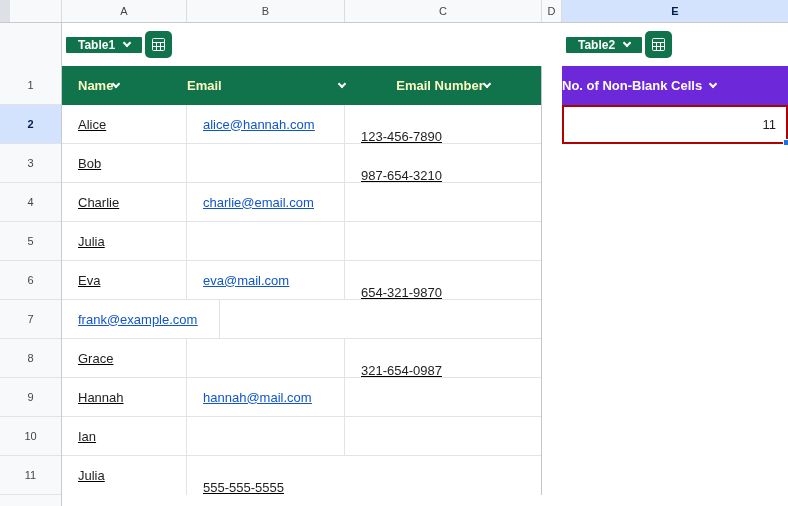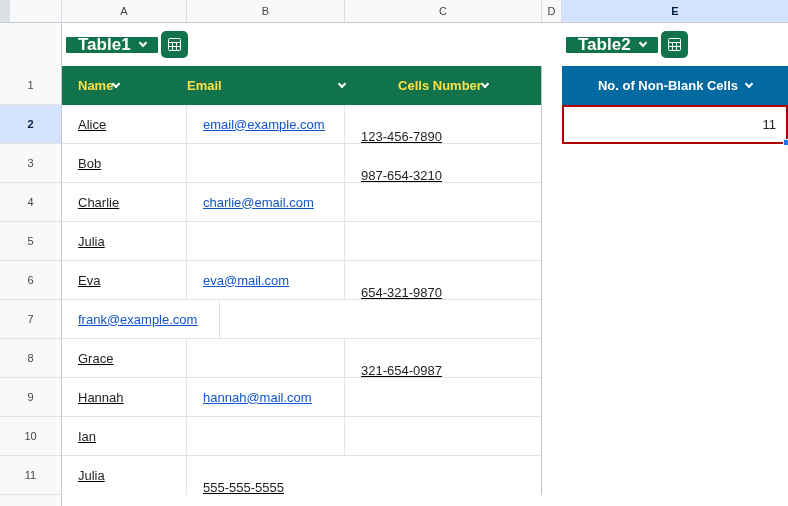--- a/index.html
+++ b/index.html
@@ -24,47 +24,47 @@
   .rspacer { height: 43px; }
   .rcell { height: 39px; display: flex; align-items: center; justify-content: center;
            font-size: 11px; color: #444746; border-bottom: 1px solid #e1e3e6; }
   .rcell.active { background: #d3e3fd; color: #041e49; font-weight: bold; }
 
   
   .chip { position: absolute; top: 31px; height: 27px; display: flex; align-items: center; gap: 3px; }
   .chip1 { left: 66px; } .chip2 { left: 566px; }
   .chip-main { height: 16px; background: #11734B; color: #fff; border-radius: 1px;
                display: flex; align-items: center; gap: 9px; padding: 0 12px;
-               font-size: 17px; font-weight: bold; cursor: pointer; }
+               font-size: 12px; font-weight: bold; cursor: pointer; }
   .chip-icon { width: 27px; height: 27px; background: #11734B; border-radius: 5px;
                display: flex; align-items: center; justify-content: center; cursor: pointer; }
 
   .chev { display: inline-block; width: 6px; height: 6px;
           border-right: 2px solid #fff; border-bottom: 2px solid #fff;
           transform: rotate(45deg); margin-top: -3px; }
 
   
   .t1 { position: absolute; left: 62px; top: 66px; width: 480px; height: 429px;
         border-right: 1px solid #c2c5c9; border-bottom: 1px solid #c2c5c9; background: #fff; }
   .t1-head { height: 39px; display: flex; background: #11734B; }
-  .th { display: flex; align-items: center; color: #fde047; font-weight: bold; font-size: 13px; }
+  .th { display: flex; align-items: center; color: #fef9c3; font-weight: bold; font-size: 13px; }
   .th-name  { width: 125px; justify-content: flex-start; padding-left: 16px; }
   .th-email { width: 158px; justify-content: space-between; }
   .th-phone { width: 196px; justify-content: center; }
   .tr { height: 39px; display: flex; border-bottom: 1px solid #e1e3e6; background: #fff; text-decoration: underline; }
   .tr:last-child { border-bottom: none; }
   .td { display: flex; align-items: center; padding-left: 16px; font-size: 13px;
         color: #1f1f1f; overflow: hidden; white-space: nowrap; border-right: 1px solid #e1e3e6; }
   .td-name { width: 125px; } .td-email { width: 158px; } .td-phone { width: 196px; border-right: none; margin-top: 24px; }
   a.link { color: #1155cc; text-decoration: underline; cursor: pointer; }
 
   
   .t2 { position: absolute; left: 562px; top: 66px; width: 226px; }
-  .t2-head { height: 39px; width: 100%; background: #0369a1; display: flex;
-             align-items: center; justify-content: center; gap: 8px;
+  .t2-head { height: 39px; width: 100%; background: #6d28d9; display: flex;
+             align-items: center; justify-content: flex-start; gap: 8px;
              color: #fff; font-weight: bold; font-size: 13px; }
   .t2-value { height: 39px; width: 100%; border: 2px solid #b10202; background: #fff;
               display: flex; align-items: center; justify-content: flex-end;
               padding-right: 10px; font-size: 13px; color: #1f1f1f; position: relative; }
   .fill { position: absolute; right: -4px; bottom: -4px; width: 7px; height: 7px;
           background: #1a73e8; border: 1px solid #fff; }
 </style>
 </head>
 <body>
 
@@ -132,31 +132,31 @@
     <div class="t1-head">
       <div class="th th-name">
         <span>Name</span>
         <span class="chev"></span>
       </div>
       <div class="th th-email">
         <span>Email</span>
         <span class="chev"></span>
       </div>
       <div class="th th-phone">
-        <span>Cells Number</span>
+        <span>Email Number</span>
         <span class="chev"></span>
       </div>
     </div>
 
     <div class="tr">
       <div class="td td-name">
           <span>Alice</span>
         </div>
       <div class="td td-email">
-          <a class="link">email@example.com</a>
+          <a class="link">alice@hannah.com</a>
         </div>
       <div class="td td-phone">
           <span>123-456-7890</span>
         </div>
     </div>
     <div class="tr">
       <div class="td td-name">
           <span>Bob</span>
         </div>
       <div class="td td-email">

